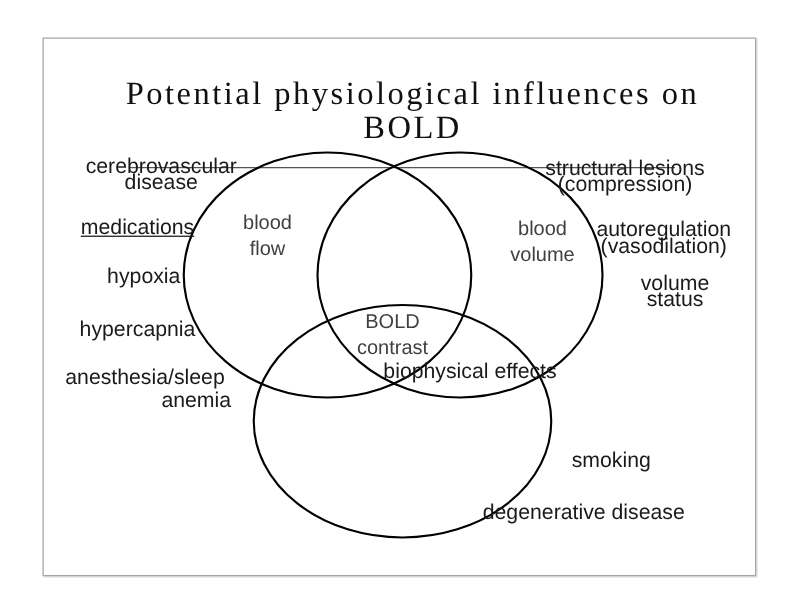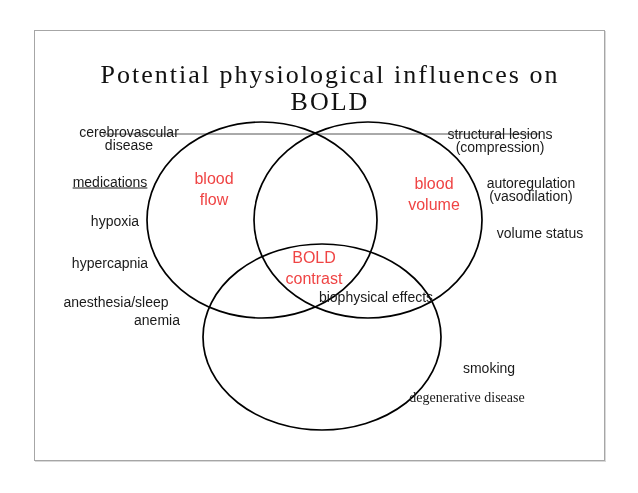--- a/index.html
+++ b/index.html
@@ -43,32 +43,32 @@
   svg.venn {
     position: absolute;
     left: 0;
     top: 0;
     width: 638px;
     height: 493px;
   }
   .lbl {
     position: absolute;
     transform: translate(-50%, -50%);
-    font-size: 14px;
+    font-size: 17px;
     line-height: 13px;
     color: #1a1a1a;
     text-align: center;
     white-space: pre-line;
   }
   .vlbl {
     position: absolute;
     transform: translate(-50%, -50%);
     font-size: 16px;
     line-height: 21px;
-    color: #ef4444;
+    color: #404040;
     text-align: center;
     white-space: pre-line;
   }
 </style>
 </head>
 <body>
 
 <div class="canvas">
 
   <div class="slide"></div>
@@ -96,16 +96,16 @@
   <div class="lbl" style="left:115px; top:221px;">hypoxia</div>
   <div class="lbl" style="left:110px; top:263px;">hypercapnia</div>
   <div class="lbl" style="left:116px; top:302px;">anesthesia/sleep</div>
   <div class="lbl" style="left:157px; top:320px;">anemia</div>
   <div class="lbl" style="left:531px; top:190px;">autoregulation
 (vasodilation)</div>
   <div class="lbl" style="left:500px; top:141px;">structural lesions
 (compression)</div>
   <div class="lbl" style="left:540px; top:233px;">volume status</div>
   <div class="lbl" style="left:489px; top:368px;">smoking</div>
-  <div class="lbl" style="left:467px; top:397px;font-family:Liberation Serif, serif;">degenerative disease</div>
+  <div class="lbl" style="left:467px; top:410px;">degenerative disease</div>
   <div class="lbl" style="left:376px; top:297px;">biophysical effects</div>
 
 </div>
 
 </body></html>

